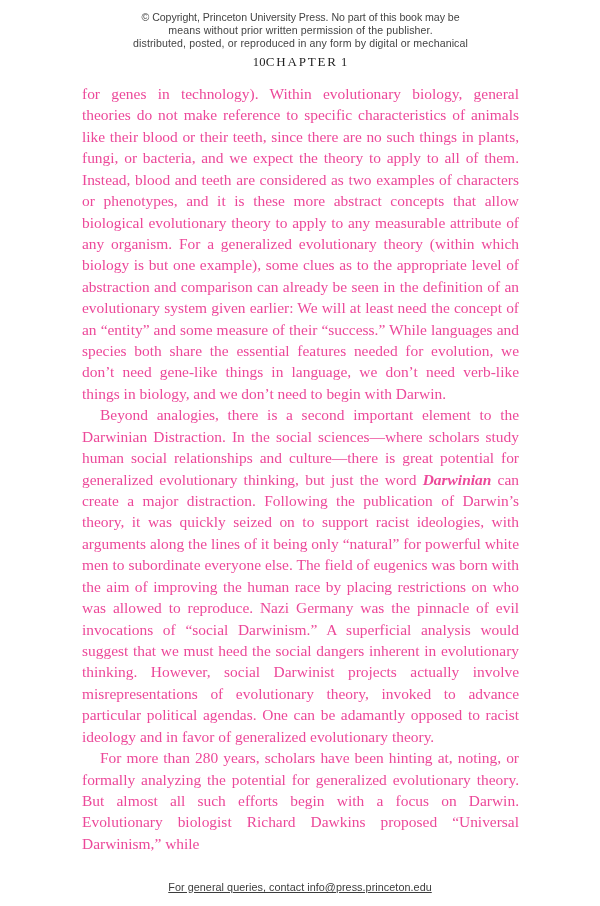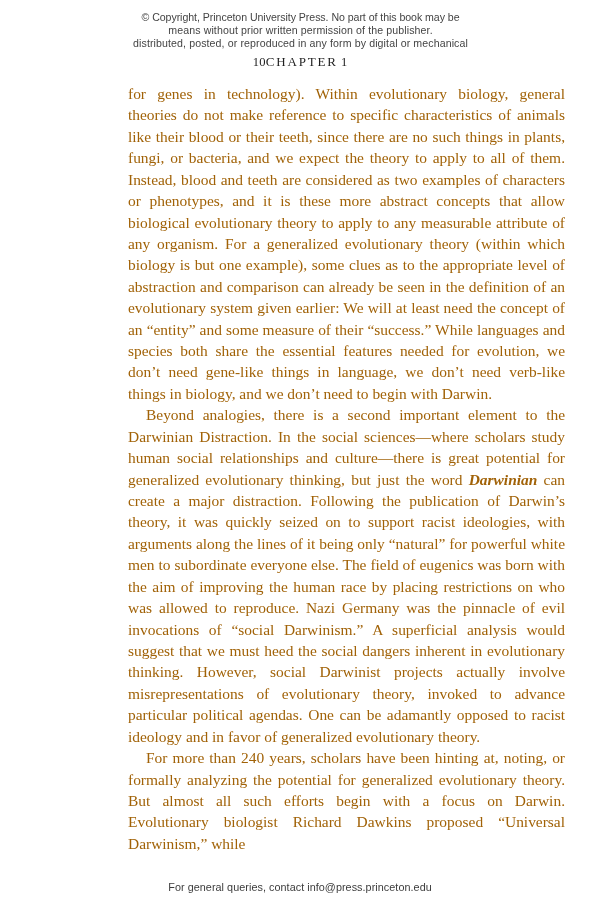--- a/index.html
+++ b/index.html
@@ -68,25 +68,24 @@
 
   
   .body-text {
     position: absolute;
     left: 82px;
     top: 83px;
     width: 437px;
     font-family: "Liberation Serif", serif;
     font-size: 15.45px;
     line-height: 21.42px;
-    color: #a16207;
+    color: #ec4899;
     text-align: justify;
     text-justify: inter-word;
     hyphens: manual;
-    margin-left: 46px;
   }
   .body-text p {
     margin: 0;
   }
   .body-text p + p {
     text-indent: 18px;
   }
   .body-text .it {
     font-style: italic;
     font-weight: bold;
@@ -100,40 +99,41 @@
   .page-footer {
     position: absolute;
     left: 0;
     top: 881px;
     width: 600px;
     text-align: center;
     font-family: "Liberation Sans", sans-serif;
     font-size: 10.8px;
     color: #3c3c3c;
     letter-spacing: 0.005em;
+    text-decoration: underline;
   }
 </style>
 </head>
 <body>
 
 <div class="page">
 
   <div class="copyright-notice">
     <span class="cline l1">© Copyright, Princeton University Press. No part of this book may be</span>
     <span class="cline l3">means without prior written permission of the publisher.</span>
     <span class="cline l2">distributed, posted, or reproduced in any form by digital or mechanical</span>
   </div>
 
   <div class="running-head">
     <span class="folio">10</span><span class="chapter-label">Chapter</span>&nbsp;<span class="chapter-number">1</span>
   </div>
 
   <div class="body-text">
     <p>for genes in technology). Within evolutionary biology, general theories do not make reference to specific characteristics of animals like their blood or their teeth, since there are no such things in plants, fungi, or bacteria, and we expect the theory to apply to all of them. Instead, blood and teeth are considered as two examples of characters or phenotypes, and it is these more abstract concepts that allow biological evolutionary theory to apply to any measurable attribute of any organism. For a generalized evolutionary theory (within which biology is but one example), some clues as to the appropriate level of abstraction and comparison can already be seen in the definition of an evolutionary system given earlier: We will at least need the concept of an “entity” and some measure of their “success.” While languages and species both share the essential features needed for evolution, we don’t need gene-like things in language, we don’t need verb-like things in biology, and we don’t need to begin with Darwin.</p>
     <p><span>Beyond analogies, there is a second important element to the Darwinian Distraction. In the social sciences—where scholars study human social relationships and culture—there is great potential for generalized evolutionary thinking, but just the word </span><span class="it">Darwinian</span><span> can create a major distraction. Following the publication of Darwin’s theory, it was quickly seized on to support racist ideologies, with arguments along the lines of it being only “natural” for powerful white men to subordinate everyone else. The field of eugenics was born with the aim of improving the human race by placing restrictions on who was allowed to reproduce. Nazi Germany was the pinnacle of evil invocations of “social Darwinism.” A superficial analysis would suggest that we must heed the social dangers inherent in evolutionary thinking. However, social Darwinist projects actually involve misrepresentations of evolutionary theory, invoked to advance particular political agendas. One can be adamantly opposed to racist ideology and in favor of generalized evolutionary theory.</span></p>
-    <p>For more than 240 years, scholars have been hinting at, noting, or formally analyzing the potential for generalized evolutionary theory. But almost all such efforts begin with a focus on Darwin. Evolutionary biologist Richard Dawkins proposed “Universal Darwinism,” while</p>
+    <p>For more than 280 years, scholars have been hinting at, noting, or formally analyzing the potential for generalized evolutionary theory. But almost all such efforts begin with a focus on Darwin. Evolutionary biologist Richard Dawkins proposed “Universal Darwinism,” while</p>
   </div>
 
   <div class="page-footer">
     <span>For general queries, contact info@press.princeton.edu</span>
   </div>
 
 </div>
 
 </body></html>

